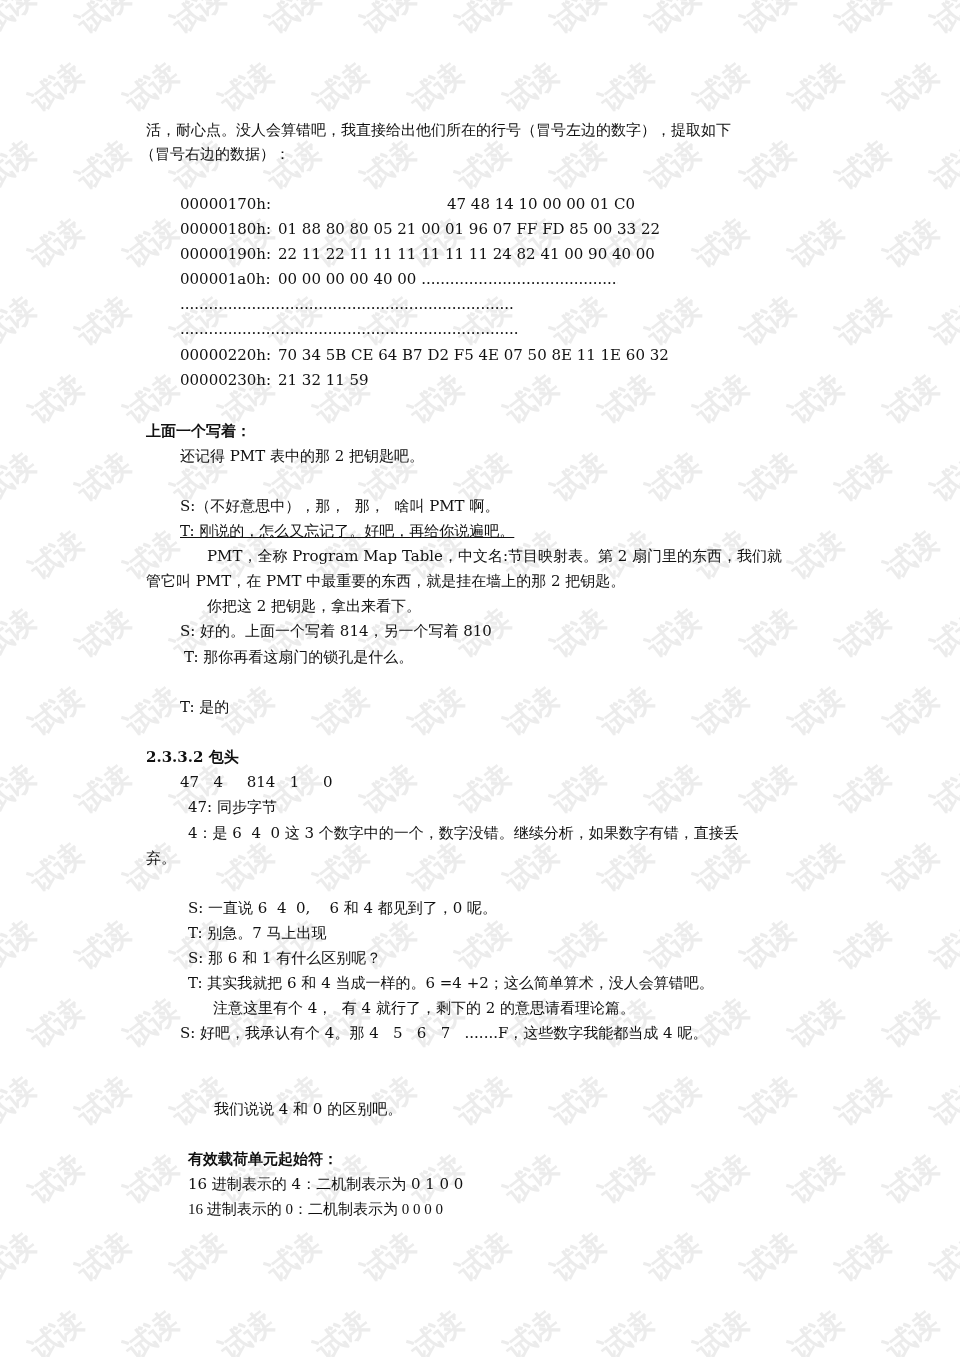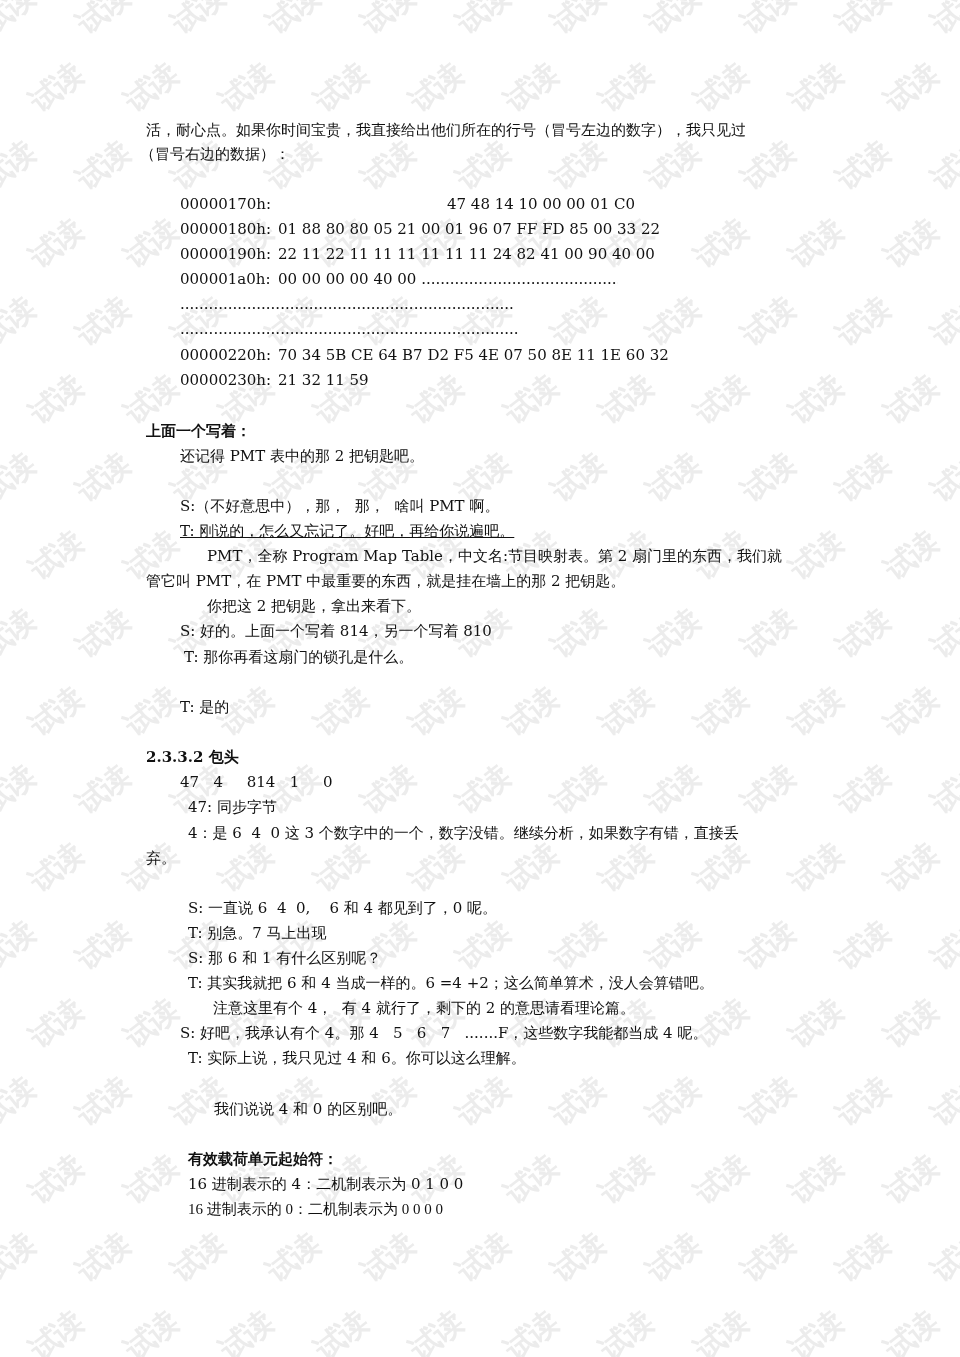--- a/index.html
+++ b/index.html
@@ -208,21 +208,21 @@
     <span class="wm" style="left: 408px; top: 1316px; color: rgb(236, 236, 236);">试读</span>
     <span class="wm" style="left: 503px; top: 1316px; color: rgb(236, 236, 236);">试读</span>
     <span class="wm" style="left: 598px; top: 1316px; color: rgb(236, 236, 236);">试读</span>
     <span class="wm" style="left: 693px; top: 1316px; color: rgb(236, 236, 236);">试读</span>
     <span class="wm" style="left: 788px; top: 1316px; color: rgb(236, 236, 236);">试读</span>
     <span class="wm" style="left: 883px; top: 1316px; color: rgb(236, 236, 236);">试读</span>
   </div>
 
 <div class="page">
 
-  <div class="line" style="left:146px;top:120px;">活，耐心点。如果你时间宝贵，我直接给出他们所在的行号（冒号左边的数字），我只见过</div>
+  <div class="line" style="left:146px;top:120px;">活，耐心点。没人会算错吧，我直接给出他们所在的行号（冒号左边的数字），提取如下</div>
   <div class="line" style="left:140px;top:144px;">（冒号右边的数据）：</div>
 
   <div>
     <div class="hex-label" style="left:180px;top:194px;">00000170h:</div>
     <div class="hex-label" style="left:447px;top:194px;">47 48 14 10 00 00 01 C0</div>
 
     <div class="hex-label" style="left:180px;top:219px;">00000180h:</div>
     <div class="hex-label" style="left:278px;top:219px;">01 88 80 80 05 21 00 01 96 07 FF FD 85 00 33 22</div>
 
     <div class="hex-label" style="left:180px;top:244px;">00000190h:</div>
@@ -256,19 +256,18 @@
   <div class="line" style="left:180px;top:772px;">47   4     814   1     0</div>
   <div class="line" style="left:188px;top:797px;">47: 同步字节</div>
   <div class="line" style="left:188px;top:823px;">4：是 6  4  0 这 3 个数字中的一个，数字没错。继续分析，如果数字有错，直接丢</div>
   <div class="line" style="left:146px;top:848px;">弃。</div>
   <div class="line" style="left:188px;top:898px;">S: 一直说 6  4  0,    6 和 4 都见到了，0 呢。</div>
   <div class="line" style="left:188px;top:923px;">T: 别急。7 马上出现</div>
   <div class="line" style="left:188px;top:948px;">S: 那 6 和 1 有什么区别呢？</div>
   <div class="line" style="left:188px;top:973px;">T: 其实我就把 6 和 4 当成一样的。6 =4 +2；这么简单算术，没人会算错吧。</div>
   <div class="line" style="left:213px;top:998px;">注意这里有个 4，  有 4 就行了，剩下的 2 的意思请看理论篇。</div>
   <div class="line" style="left:180px;top:1023px;">S: 好吧，我承认有个 4。那 4   5   6   7   .......F，这些数字我能都当成 4 呢。</div>
-  <div class="line" style="left:188px;top:1048px;">T: 实际上说，我只见过 4 和 6。你可以这么理解。</div>
   <div class="line" style="left:214px;top:1099px;">我们说说 4 和 0 的区别吧。</div>
 
   <div class="line bold" style="left:188px;top:1149px;">有效载荷单元起始符：</div>
   <div class="line" style="left:188px;top:1174px;">16 进制表示的 4：二机制表示为 0 1 0 0</div>
   <div class="line" style="left:188px;top:1199px;font-family:Liberation Serif, serif;">16 进制表示的 0：二机制表示为 0 0 0 0</div>
 </div>
 
 </body></html>

